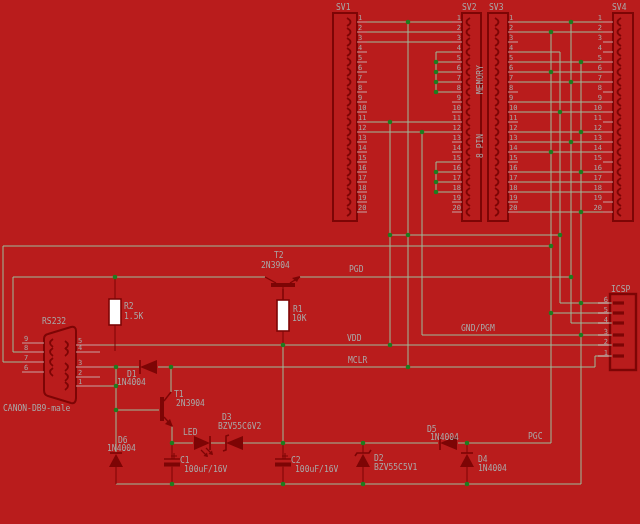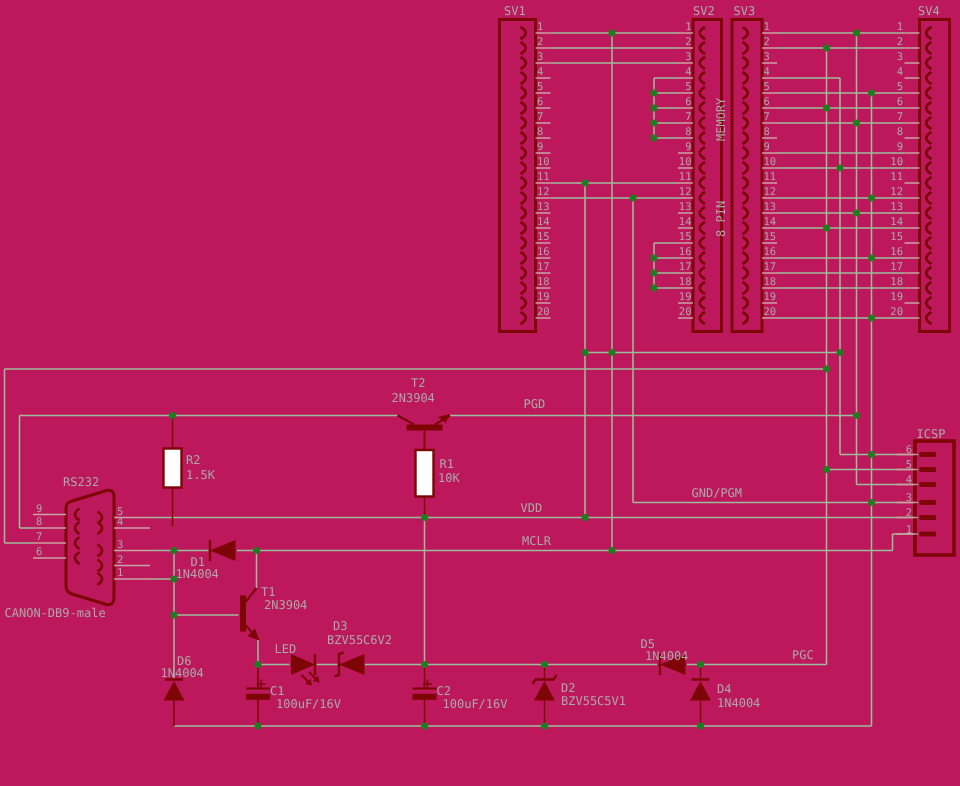--- a/index.html
+++ b/index.html
@@ -1,16 +1,16 @@
 <!DOCTYPE html>
 <html><head>
 <meta charset="utf-8">
 <style>
   html,body{margin:0;padding:0;background:#ffffff;}
-  #stage{position:relative;width:640px;height:524px;background:#be185d;overflow:hidden;
+  #stage{position:relative;width:640px;height:524px;background:#b91c1c;overflow:hidden;
          font-family:"DejaVu Sans Mono","Liberation Mono",monospace;}
   svg text{font-family:"DejaVu Sans Mono","Liberation Mono",monospace;}
 </style>
 </head>
 <body>
 
 <div id="stage">
   <svg id="schem" width="640" height="524" viewBox="0 0 640 524" xmlns="http://www.w3.org/2000/svg">
       <line x1="367" y1="22" x2="452" y2="22" stroke="#9cbd9c" stroke-width="1"></line>
       <line x1="367" y1="32" x2="452" y2="32" stroke="#9cbd9c" stroke-width="1"></line>

